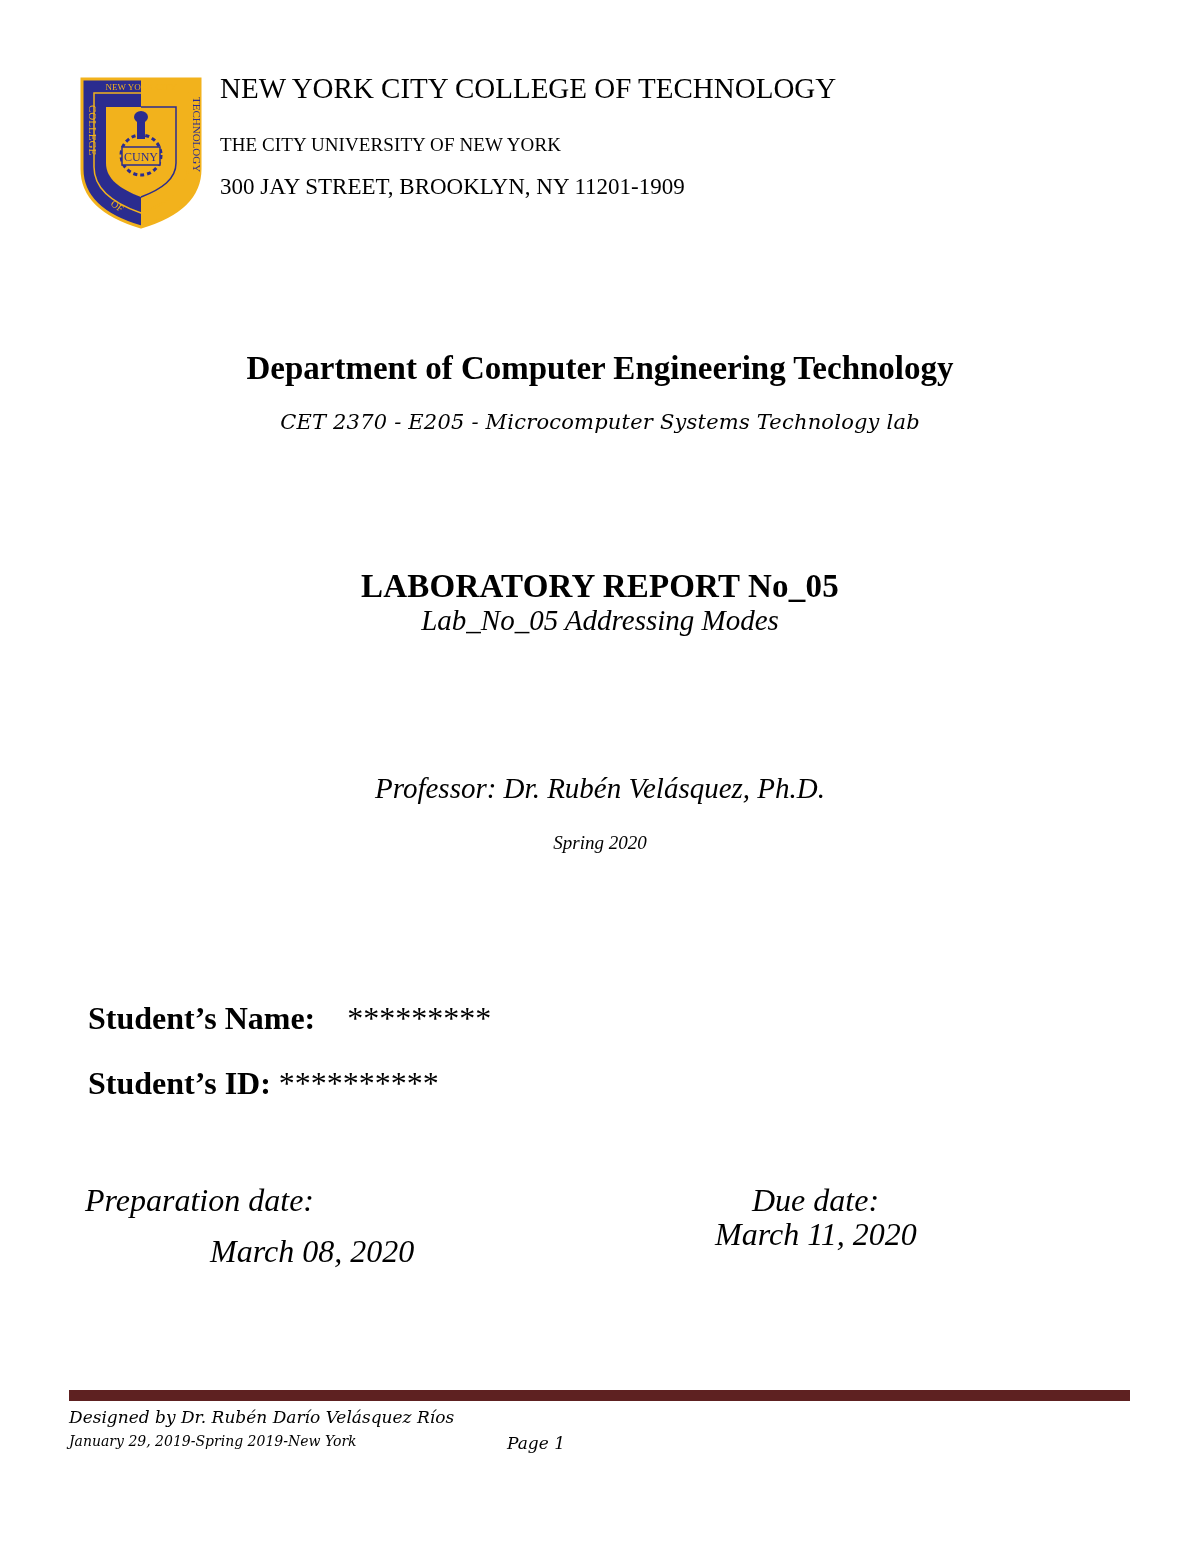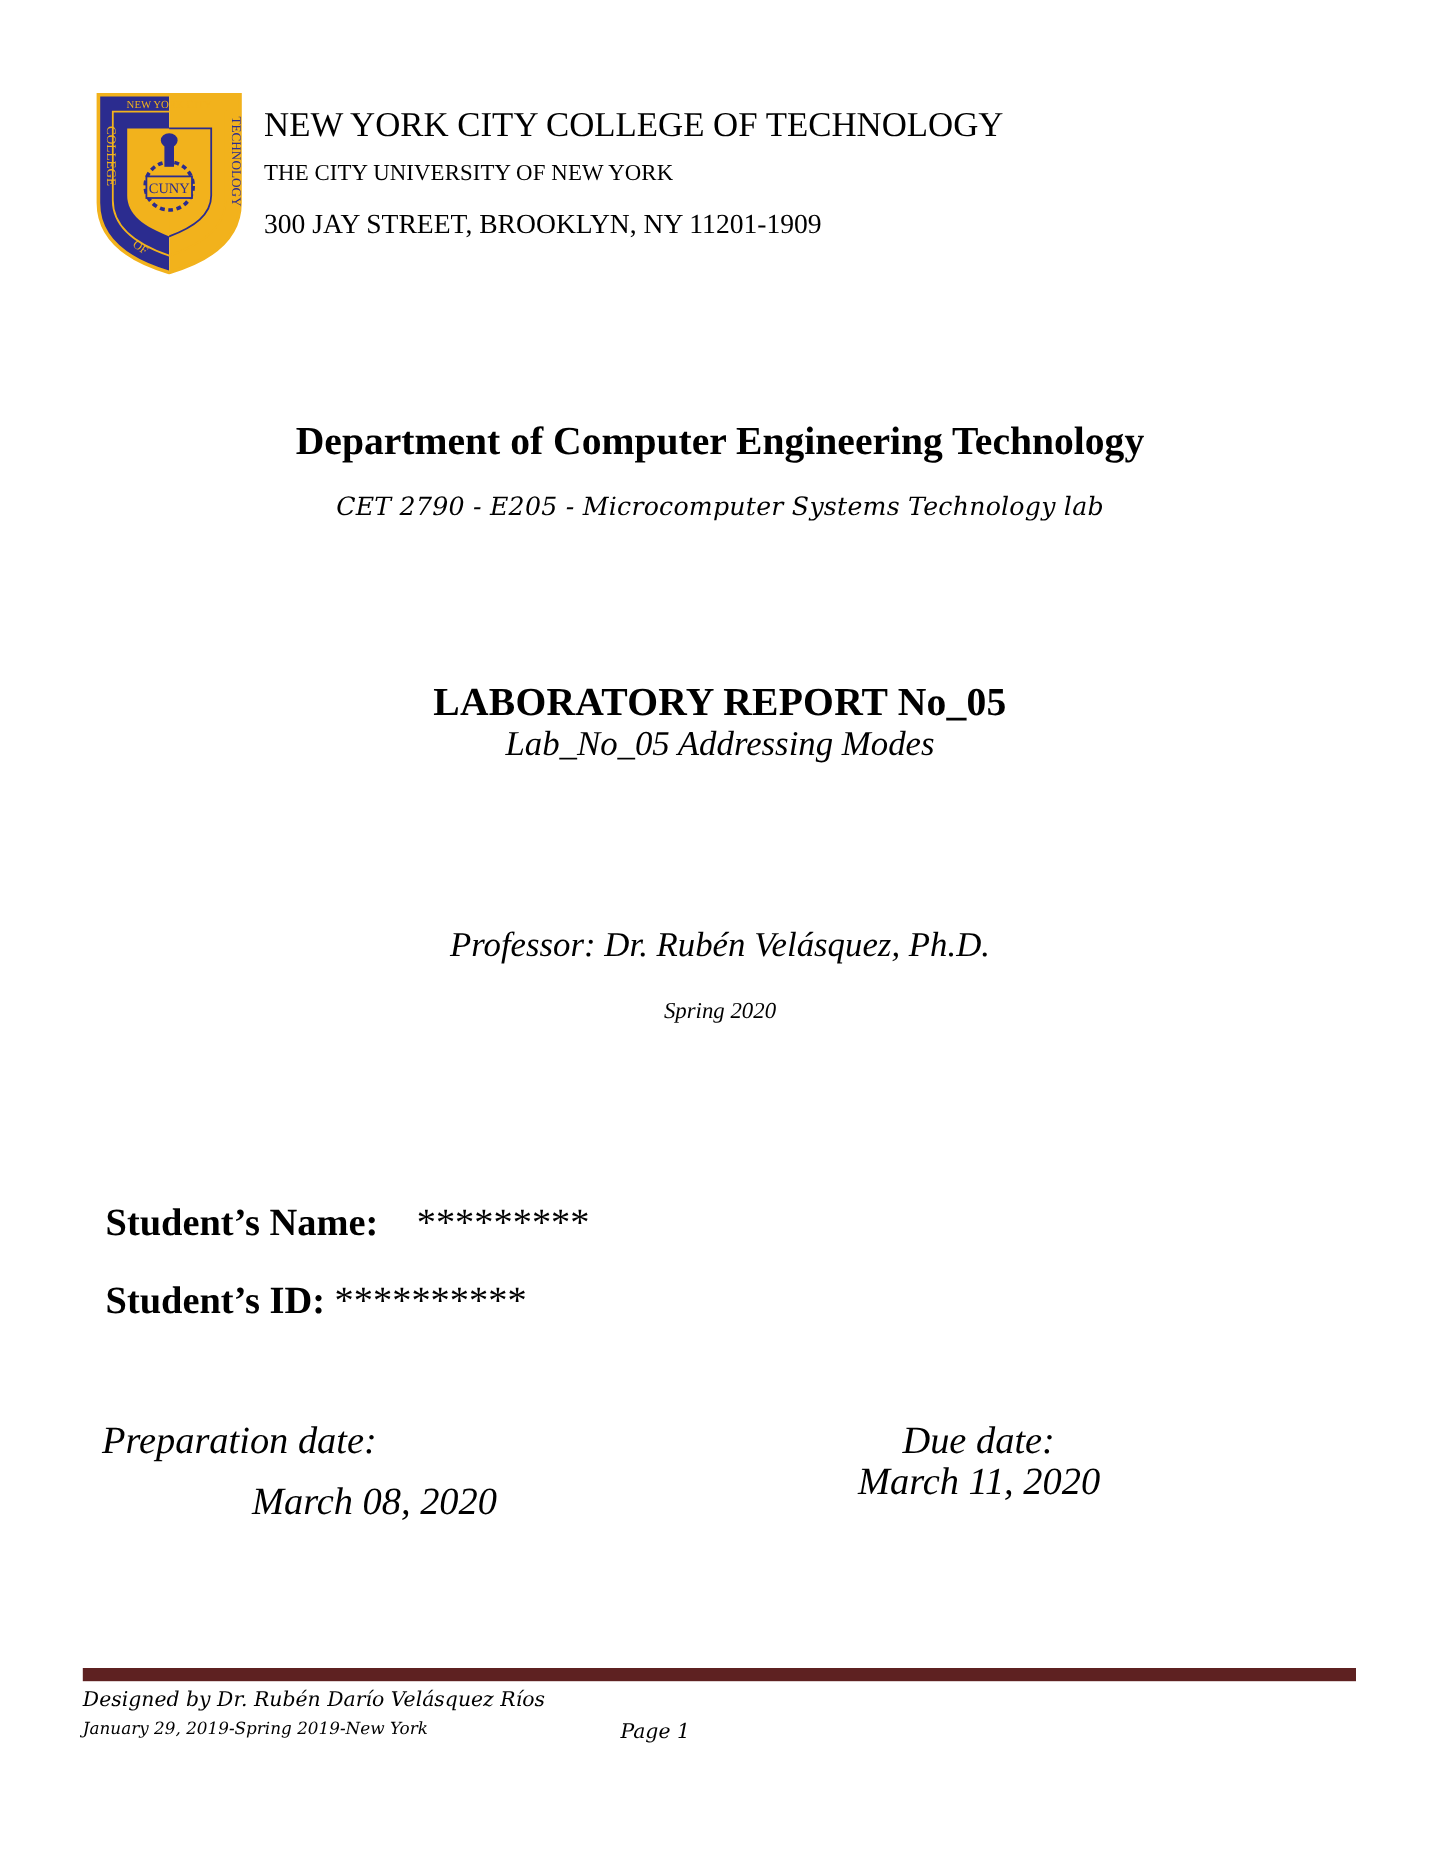--- a/index.html
+++ b/index.html
@@ -4,21 +4,21 @@
 <style>
   html, body { margin:0; padding:0; background:#ffffff; }
   body { width:1200px; height:1553px; position:relative; overflow:hidden; color:#000; }
   .abs { position:absolute; }
   .serif { font-family: "Liberation Serif", "DejaVu Serif", serif; }
   .slab { font-family: "DejaVu Serif", serif; }
 
   
   .logo { left:80px; top:77px; width:122px; height:152px; }
 
-  .h-college { left:220px; top:72px; font-size:29px; white-space:nowrap;margin-top:16px; }
+  .h-college { left:220px; top:72px; font-size:29px; white-space:nowrap; }
   .h-cuny { left:220px; top:134px; font-size:19px; white-space:nowrap; letter-spacing:0.1px; }
   .h-addr { left:220px; top:174px; font-size:23px; white-space:nowrap;text-align:center; }
 
   .center { left:0; width:1200px; text-align:center; white-space:nowrap; }
   .dept { top:350px; font-size:33px; font-weight:bold; }
   .course { top:410px; font-size:21px; font-style:italic; letter-spacing:0.2px; }
   .report { top:525px; font-size:33px; font-weight:bold; letter-spacing:0.2px;margin-top:43px; }
   .lab { top:604px; font-size:29px; font-style:italic; }
   .prof { top:772px; font-size:29px; font-style:italic; }
   .spring { top:832px; font-size:19px; font-style:italic; }
@@ -30,21 +30,21 @@
 
   .it28 { font-size:32px; font-style:italic; white-space:nowrap; }
   .prep-label { left:85px; top:1182px; }
   .due-label { left:752px; top:1182px; }
   .prep-date { left:210px; top:1233px; }
   .due-date { left:705px; top:1216px;margin-left:10px; }
 
   .footer-bar { left:69px; top:1390px; width:1061px; height:11px; background:#5e2121; }
   .foot1 { left:69px; top:1407px; font-size:17px; font-style:italic; white-space:nowrap; }
   .foot2 { left:69px; top:1433px; font-size:14px; font-style:italic; white-space:nowrap; }
-  .foot-page { left:507px; top:1433px; font-size:17px; font-style:italic; white-space:nowrap;margin-left:10px; }
+  .foot-page { left:507px; top:1433px; font-size:17px; font-style:italic; white-space:nowrap; }
 </style>
 </head>
 <body>
 
 <div class="abs logo">
   <svg width="122" height="152" viewBox="0 0 122 152">
     <defs>
       <clipPath id="shield">
         <path d="M2,2 H120 V92 C120,122 95,140 61,150 C27,140 2,122 2,92 Z"></path>
       </clipPath>
@@ -74,21 +74,21 @@
     <text x="113" y="20" font-family="Liberation Serif, serif" font-size="11" fill="#2b2c8f" transform="rotate(90 113 20)">TECHNOLOGY</text>
     <text x="30" y="128" font-family="Liberation Serif, serif" font-size="10" fill="#f2b21c" transform="rotate(35 30 128)">OF</text>
   </svg>
 </div>
 
 <div class="abs serif h-college">NEW YORK CITY COLLEGE OF TECHNOLOGY</div>
 <div class="abs serif h-cuny">THE CITY UNIVERSITY OF NEW YORK</div>
 <div class="abs serif h-addr">300 JAY STREET, BROOKLYN, NY 11201-1909</div>
 
 <div class="abs serif center dept">Department of Computer Engineering Technology</div>
-<div class="abs slab center course">CET 2790 - E205 - Microcomputer Systems Technology lab</div>
+<div class="abs slab center course">CET 2370 - E205 - Microcomputer Systems Technology lab</div>
 
 <div class="abs serif center report">LABORATORY REPORT No_05</div>
 <div class="abs serif center lab">Lab_No_05 Addressing Modes</div>
 
 <div class="abs serif center prof">Professor:  Dr. Rubén Velásquez, Ph.D.</div>
 <div class="abs serif center spring">Spring 2020</div>
 
 <div class="abs serif student sname">
   <span>Student’s Name:</span>
   <span>&nbsp;&nbsp;</span>

